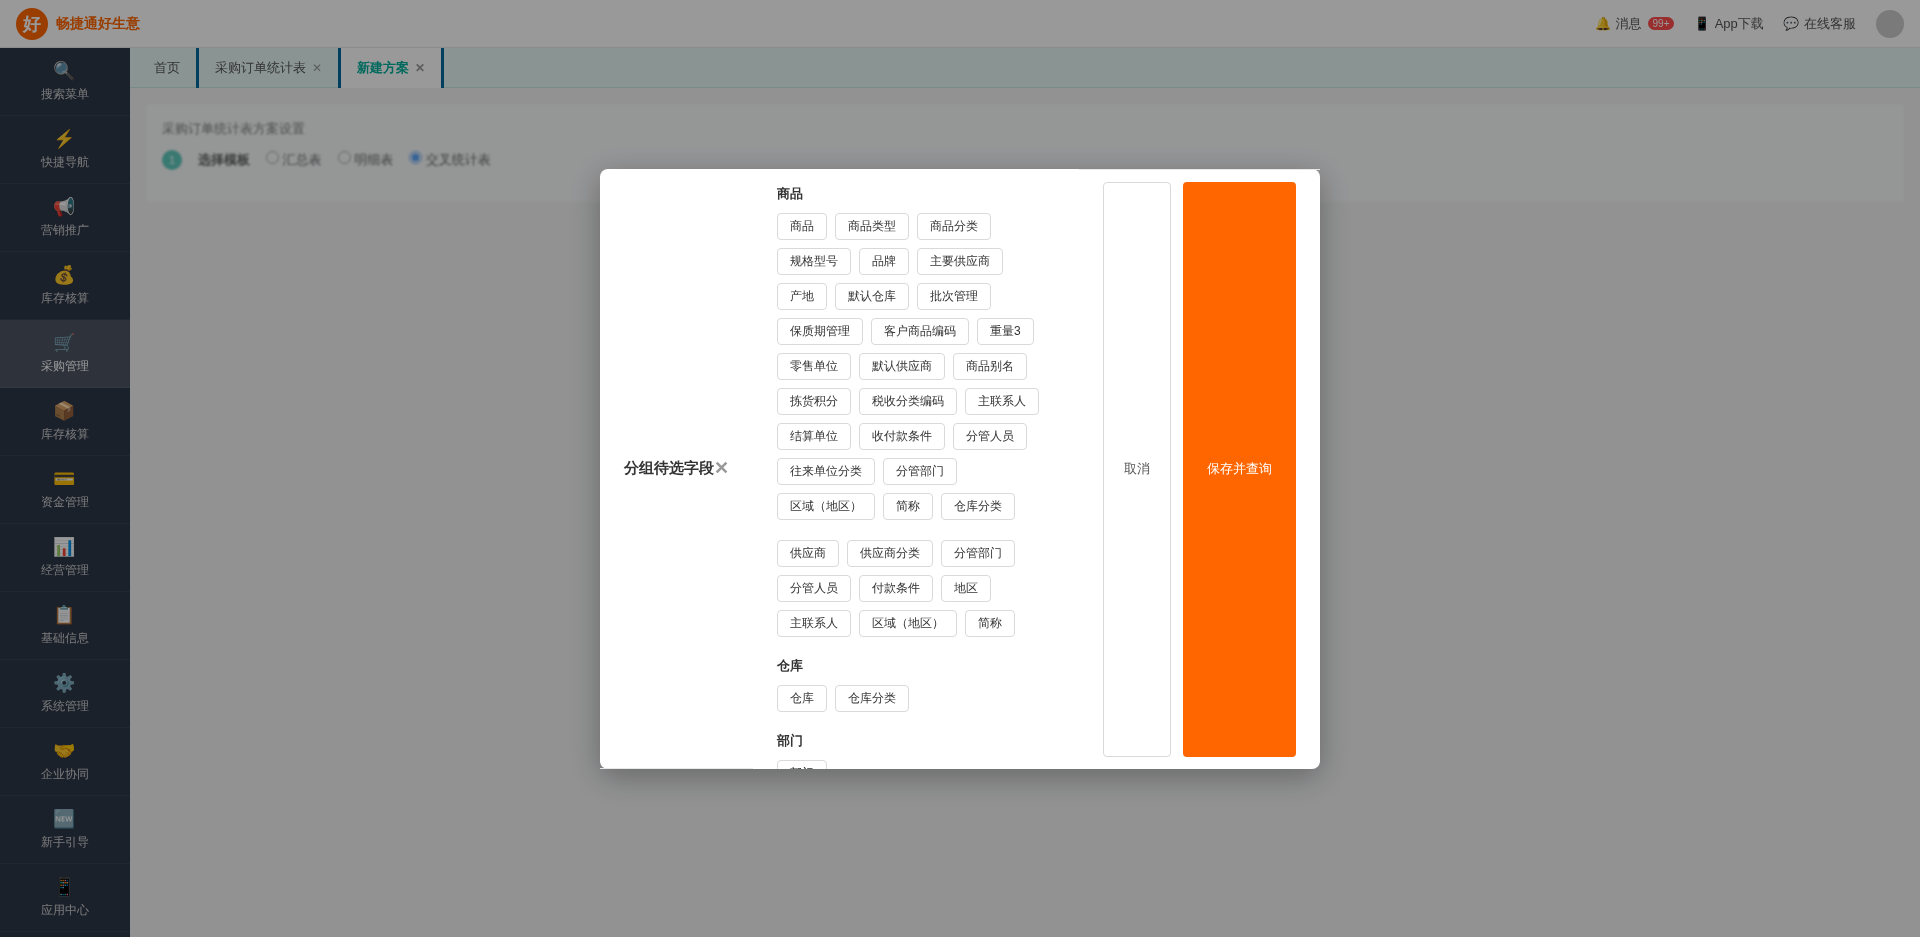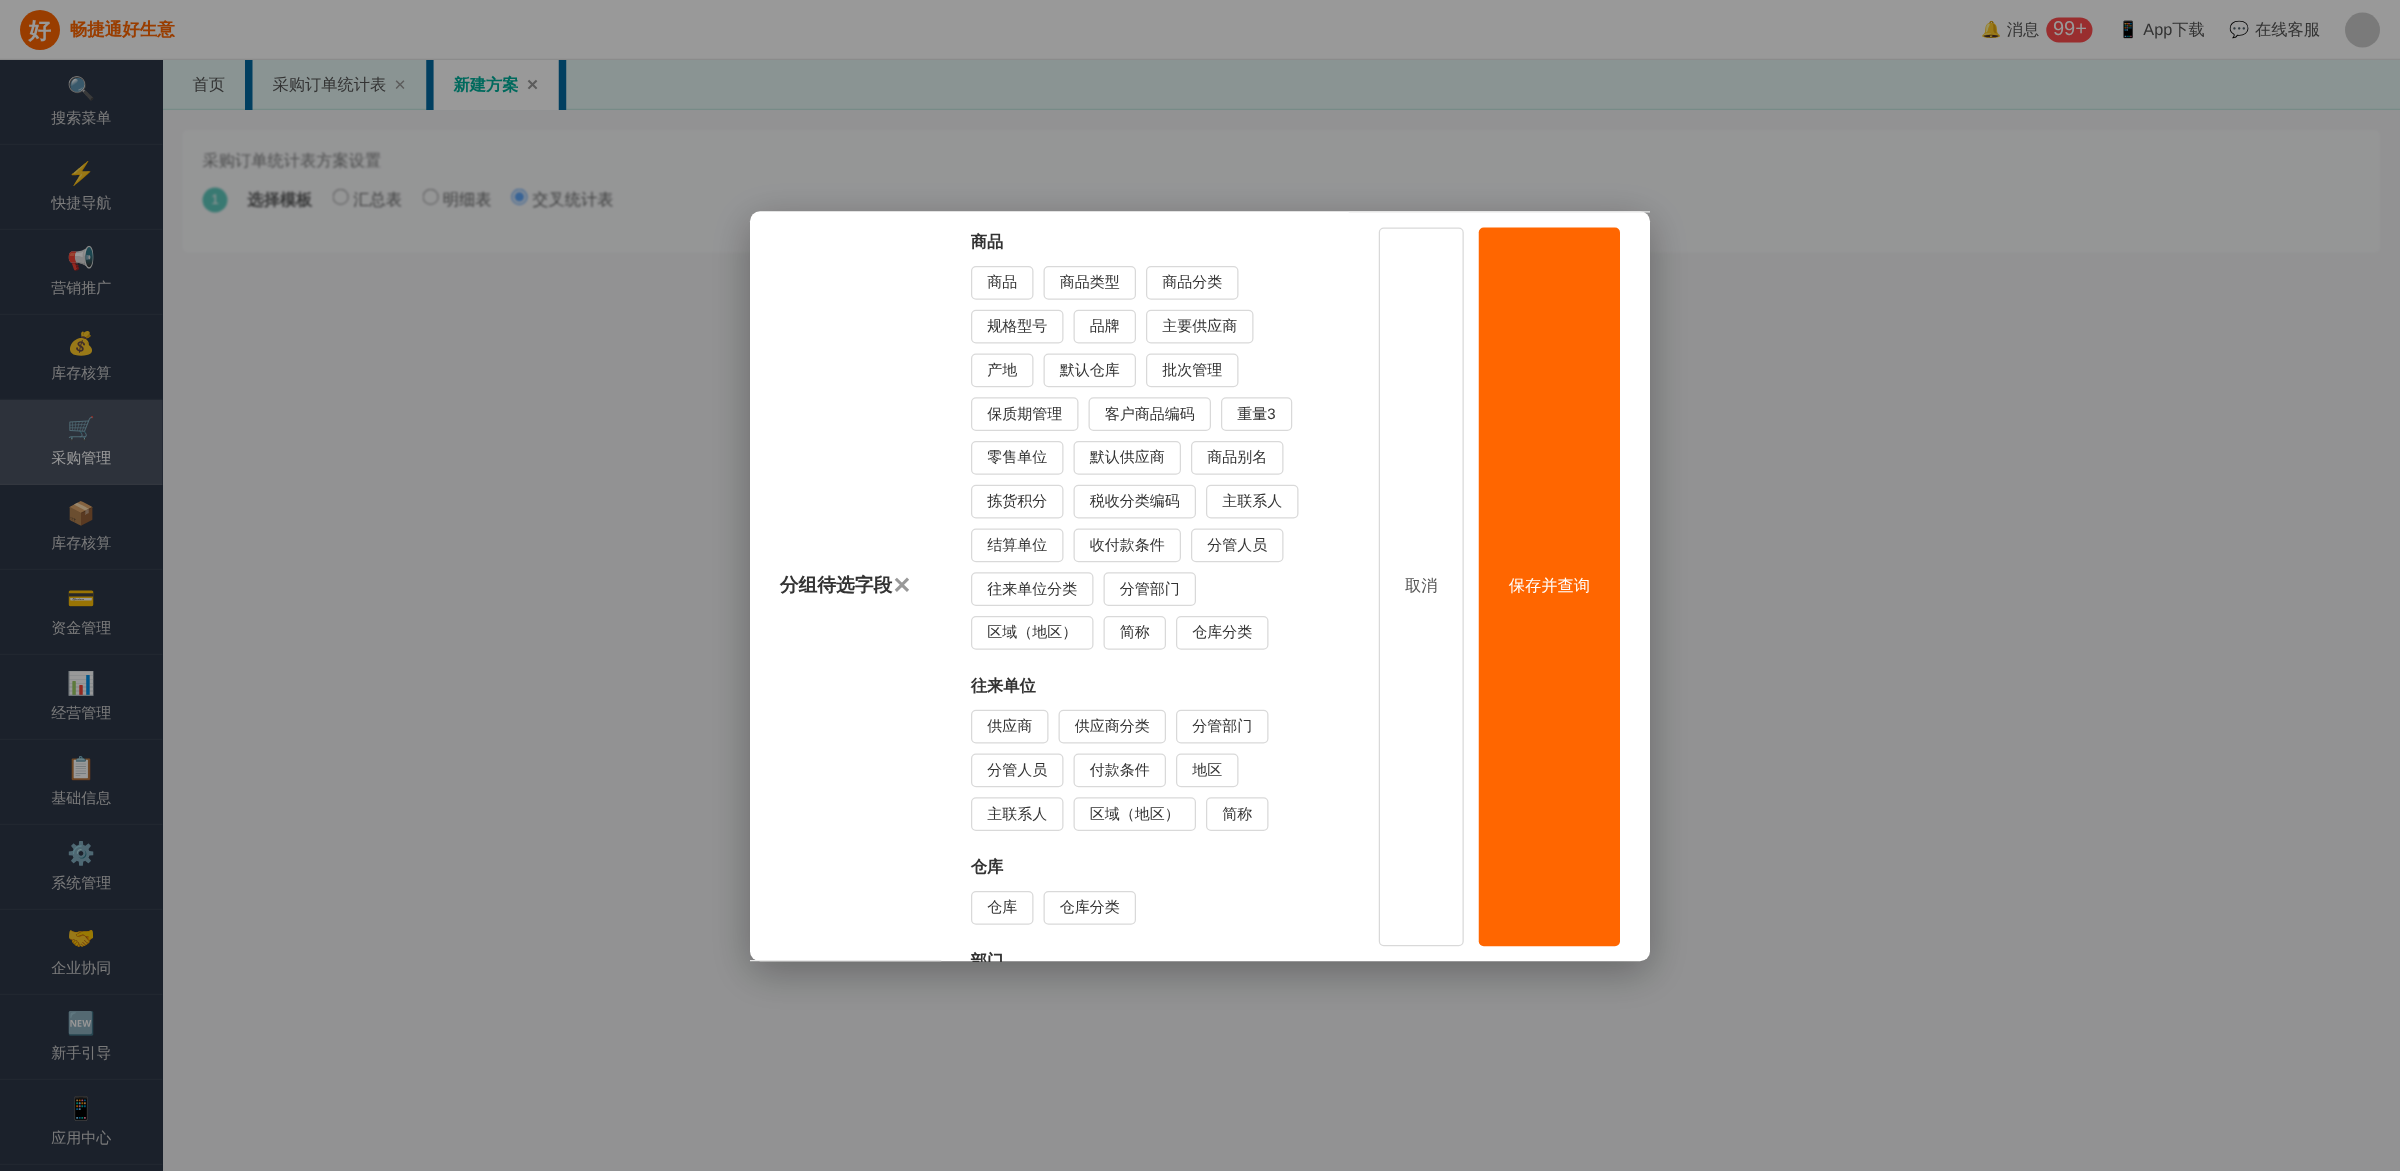--- a/index.html
+++ b/index.html
@@ -44,21 +44,21 @@
       padding: 4px 14px; cursor: pointer; font-size: 13px; margin-left: 8px;
     }
     .topbar-gear {
       color: #999; cursor: pointer; font-size: 16px; margin-left: 8px;
     }
     .topbar-right {
       margin-left: auto; display: flex; align-items: center; gap: 20px; color: #555;
     }
     .topbar-right-item { display: flex; align-items: center; gap: 4px; cursor: pointer; font-size: 13px; }
     .badge {
-      background: #ff4d4f; color: #fff; border-radius: 10px; font-size: 16px;
+      background: #ff4d4f; color: #fff; border-radius: 10px; font-size: 10px;
       padding: 1px 5px; margin-left: 2px;
     }
     .avatar { width: 28px; height: 28px; background: #ccc; border-radius: 50%; }
 
     
     .sidebar {
       position: fixed; top: 48px; left: 0; bottom: 0; width: 130px;
       background: #2d3748; color: #ccc; overflow-y: auto;
       z-index: 99;
     }
@@ -71,21 +71,21 @@
     .sidebar-icon { font-size: 18px; }
 
     
     .tabbar {
       position: fixed; top: 48px; left: 130px; right: 0; height: 40px;
       background: #e6f7f5; display: flex; align-items: center; padding: 0 8px;
       border-bottom: 1px solid #c7e8e2; z-index: 98;
     }
     .tab {
       padding: 0 16px; height: 40px; display: flex; align-items: center;
-      cursor: pointer; font-size: 13px; color: #555; border-right: 6px solid #0369a1; gap: 6px;
+      cursor: pointer; font-size: 13px; color: #555; border-right: 3px solid #0369a1; gap: 6px;
     }
     .tab.active { background: #fff; color: #00b09b; font-weight: bold; }
     .tab-close { color: #999; font-size: 12px; cursor: pointer; }
 
     
     .main {
       position: fixed; top: 88px; left: 130px; right: 0; bottom: 0;
       background: #f5f5f5; overflow: auto; padding: 16px;
       filter: blur(1px); opacity: 0.6;
     }
@@ -287,21 +287,20 @@
             <div class="field-tag">收付款条件</div>
             <div class="field-tag">分管人员</div>
             <div class="field-tag">往来单位分类</div>
             <div class="field-tag">分管部门</div>
             <div class="field-tag">区域（地区）</div>
             <div class="field-tag">简称</div>
             <div class="field-tag">仓库分类</div>
           </div>
         </div>
         <div class="field-section">
-          <div class="field-section-title">往来单位</div>
           <div class="field-tags">
             <div class="field-tag">供应商</div>
             <div class="field-tag">供应商分类</div>
             <div class="field-tag">分管部门</div>
             <div class="field-tag">分管人员</div>
             <div class="field-tag">付款条件</div>
             <div class="field-tag">地区</div>
             <div class="field-tag">主联系人</div>
             <div class="field-tag">区域（地区）</div>
             <div class="field-tag">简称</div>

